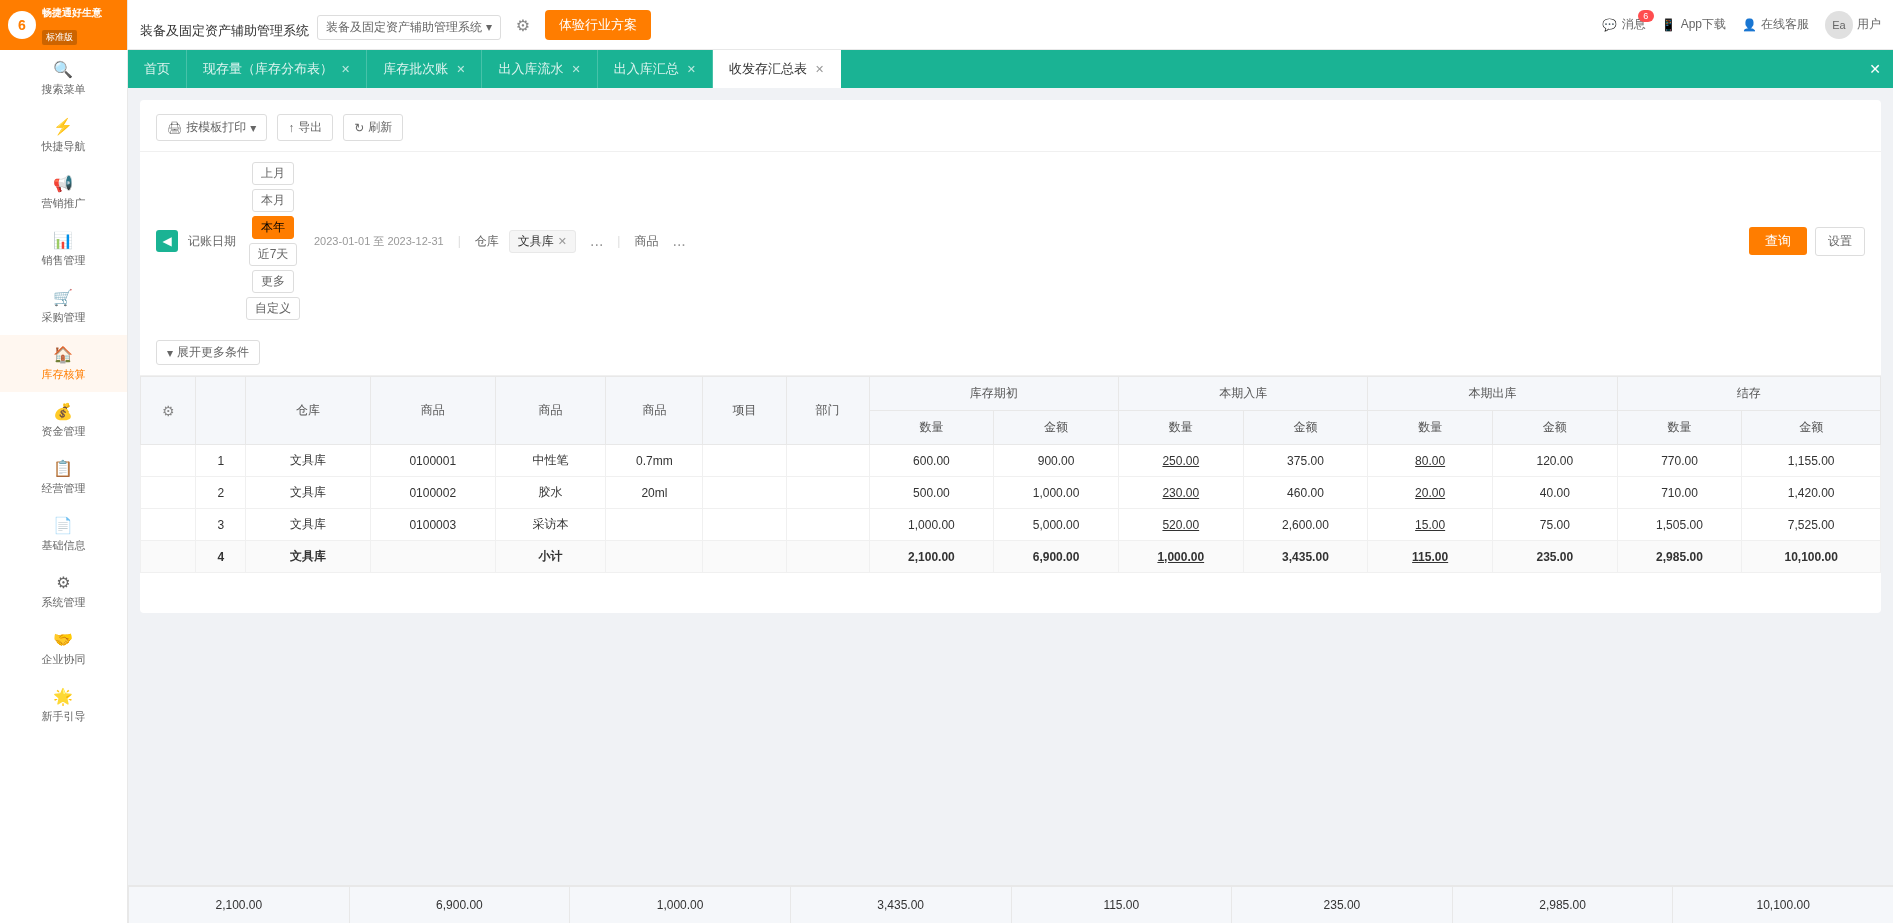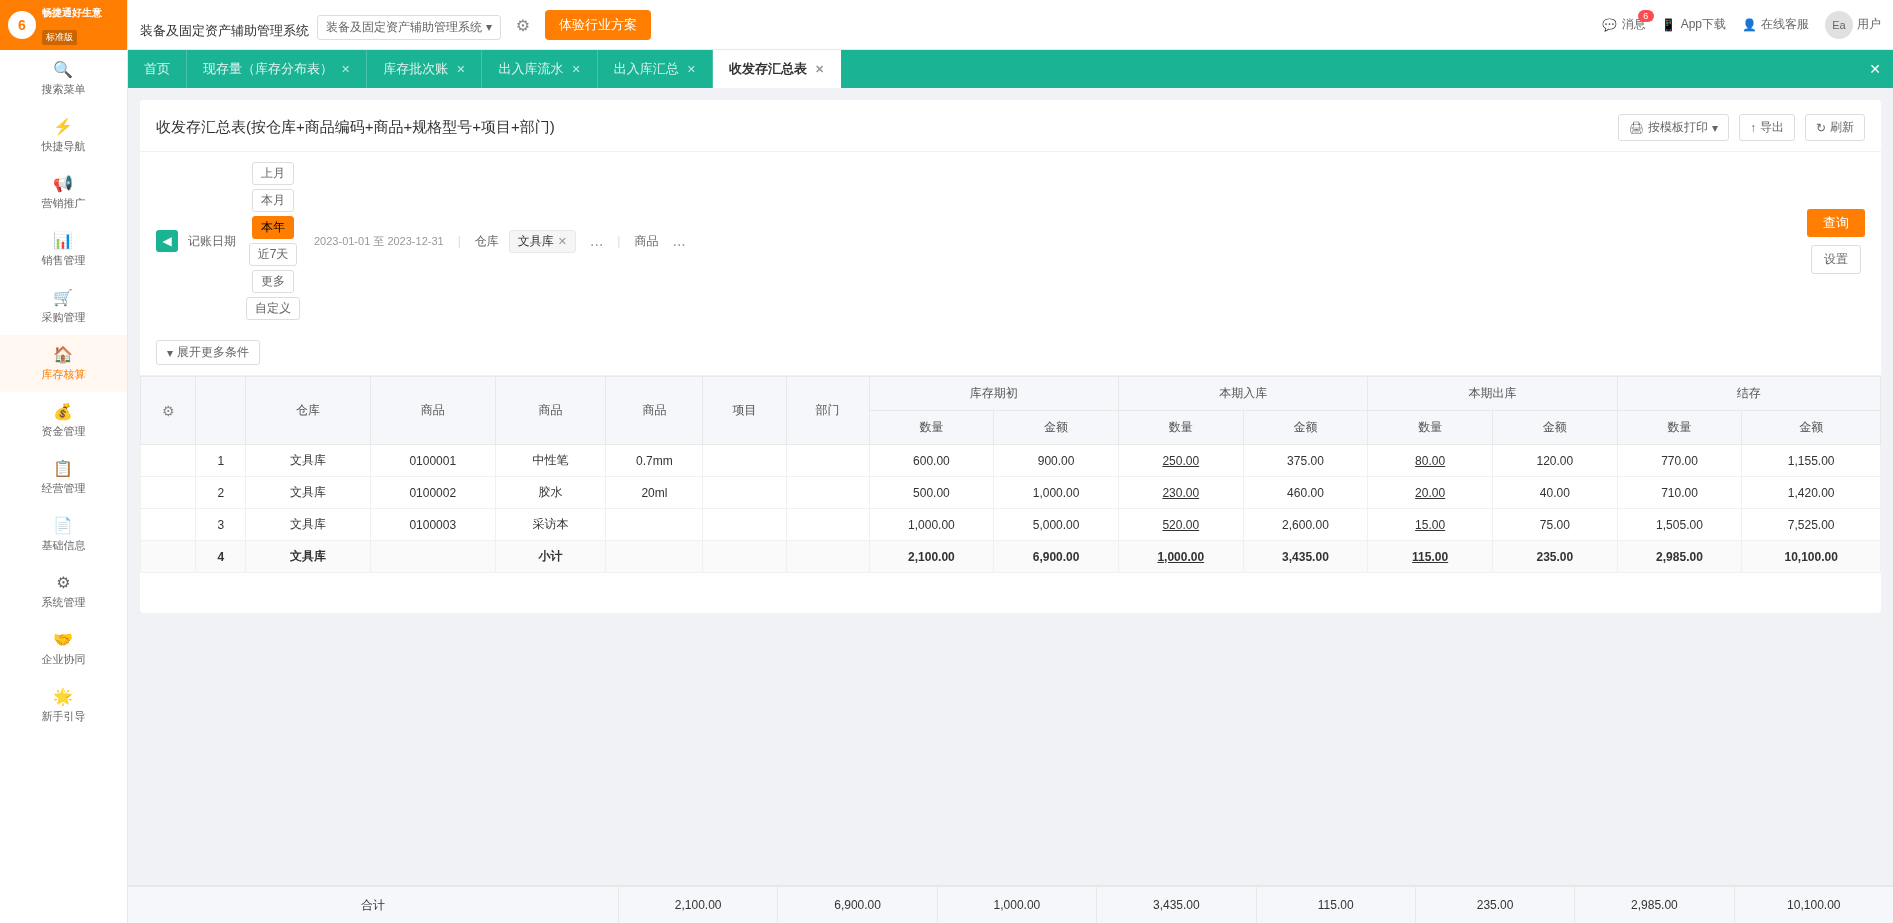--- a/index.html
+++ b/index.html
@@ -22,21 +22,21 @@
     .topbar-gear { width: 28px; height: 28px; display: flex; align-items: center; justify-content: center; cursor: pointer; color: #888; font-size: 16px; }
     .topbar-trial-btn { background: #ff7d00; color: #fff; border: none; border-radius: 4px; padding: 6px 14px; font-size: 13px; cursor: pointer; }
     .topbar-right { display: flex; align-items: center; gap: 16px; }
     .topbar-action { display: flex; align-items: center; gap: 4px; color: #666; font-size: 12px; cursor: pointer; position: relative; }
     .badge { position: absolute; top: -6px; right: -8px; background: #ff4d4f; color: #fff; border-radius: 8px; font-size: 9px; padding: 1px 4px; min-width: 16px; text-align: center; }
     .avatar { width: 28px; height: 28px; background: #e0e0e0; border-radius: 50%; display: flex; align-items: center; justify-content: center; font-size: 11px; color: #666; }
 
     
     .tabbar { position: fixed; top: 50px; left: 128px; right: 0; height: 38px; background: #1ab394; display: flex; align-items: center; z-index: 98; padding: 0 0 0 0; }
     .tab-item { height: 38px; padding: 0 16px; display: flex; align-items: center; gap: 6px; color: rgba(255,255,255,0.85); font-size: 13px; cursor: pointer; border-right: 1px solid rgba(255,255,255,0.2); white-space: nowrap; }
-    .tab-item.active { background: #fff; color: #333; font-weight: bold; }
+    .tab-item.active { background: #fff; color: #333; }
     .tab-close { color: rgba(255,255,255,0.7); font-size: 11px; margin-left: 2px; }
     .tab-item.active .tab-close { color: #999; }
     .tab-close-main { color: #fff; font-size: 14px; margin-left: auto; padding: 0 12px; cursor: pointer; }
 
     
     .main { margin-left: 128px; margin-top: 88px; padding: 12px; background: #f0f2f5; min-height: calc(923px - 88px); }
     .content-card { background: #fff; border-radius: 4px; padding: 0; }
 
     
     .page-title-bar { padding: 14px 16px 10px; border-bottom: 1px solid #f0f0f0; display: flex; align-items: center; justify-content: space-between; }
@@ -69,21 +69,21 @@
     tbody td { border: 1px solid #f0f0f0; padding: 7px 8px; text-align: center; font-size: 12px; color: #333; }
     .row-bold td { font-weight: bold; background: #fafafa; }
     .link-underline { text-decoration: underline; color: #333; cursor: pointer; }
     .gear-btn { color: #888; font-size: 14px; cursor: pointer; }
 
     
     .footer-total { position: fixed; bottom: 0; left: 128px; right: 0; height: 38px; background: #f5f7fa; border-top: 2px solid #e8e8e8; display: flex; align-items: center; font-size: 12px; }
     .footer-total-label { padding: 0 20px; color: #333; font-weight: 500; min-width: 490px; text-align: center; }
     .footer-total-cell { flex: 1; text-align: center; color: #333; font-weight: 500; border-left: 1px solid #e8e8e8; padding: 0 4px; height: 100%; display: flex; align-items: center; justify-content: center; }
 
-    .filter-right-actions { margin-left: auto; display: flex; align-items: center; gap: 8px; flex-direction: column; }
+    .filter-right-actions { margin-left: auto; display: flex; align-items: center; gap: 8px; }
   </style>
 </head>
 <body>
 
 <div class="sidebar">
   <div class="sidebar-logo">
     <div class="sidebar-logo-icon">6</div>
     <div>
       <div style="color:#fff;font-size:10px;font-weight:bold;text-align:center;">畅捷通好生意</div>
       <span class="sidebar-tag">标准版</span>
@@ -198,21 +198,20 @@
         <span class="tab-close">✕</span>
       </div>
     </div>
   <span class="tab-close-main">✕</span>
 </div>
 
 <div class="main">
   <div class="content-card">
 
     <div class="page-title-bar">
-      <span class="page-title">收发存汇总表(按仓库+商品编码+商品+规格型号+项目+部门)</span>
       <div class="page-actions">
         <button class="btn-print">
           <span>🖨</span>
           <span>按模板打印</span>
           <span>▾</span>
         </button>
         <button class="btn-export">
           <span>↑</span>
           <span>导出</span>
         </button>
@@ -379,21 +378,20 @@
               <td>10,100.00</td>
             </tr>
           </tbody>
       </table>
     </div>
 
   </div>
 </div>
 
 <div class="footer-total">
-  <div class="footer-total-label">合计</div>
   <div class="footer-total-cell">2,100.00</div>
   <div class="footer-total-cell">6,900.00</div>
   <div class="footer-total-cell">1,000.00</div>
   <div class="footer-total-cell">3,435.00</div>
   <div class="footer-total-cell">115.00</div>
   <div class="footer-total-cell">235.00</div>
   <div class="footer-total-cell">2,985.00</div>
   <div class="footer-total-cell">10,100.00</div>
 </div>
 

